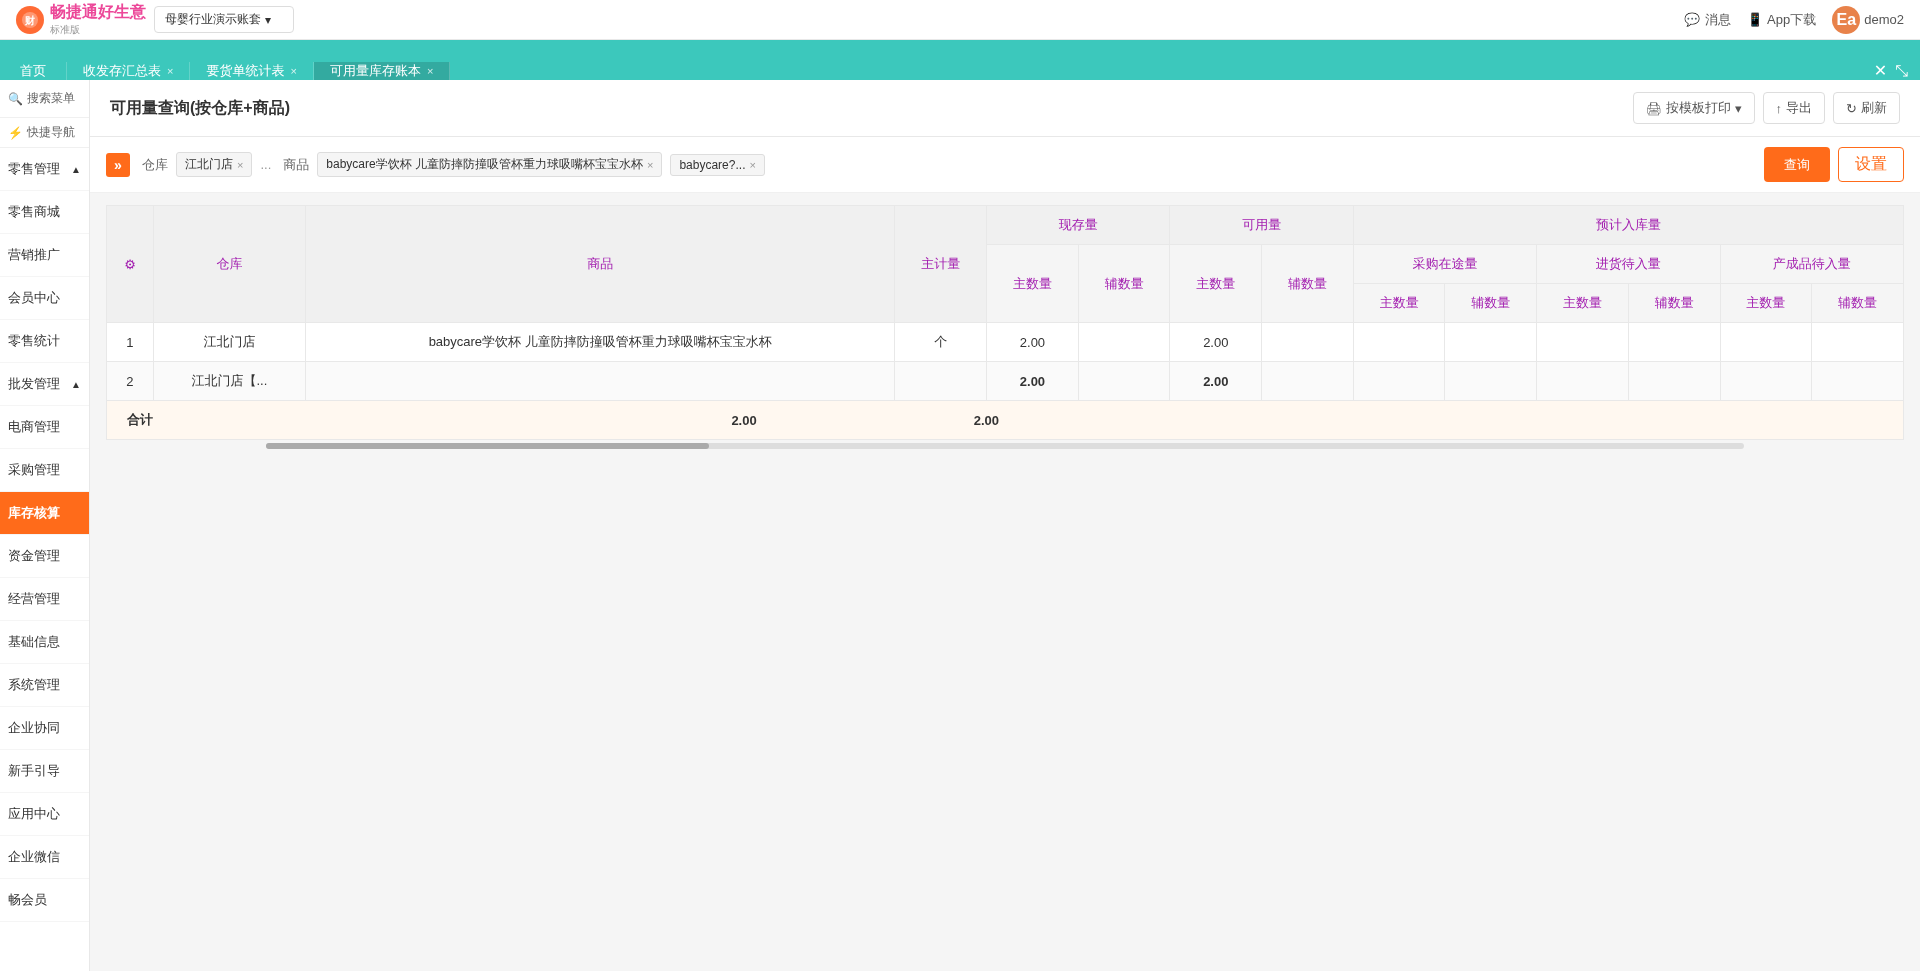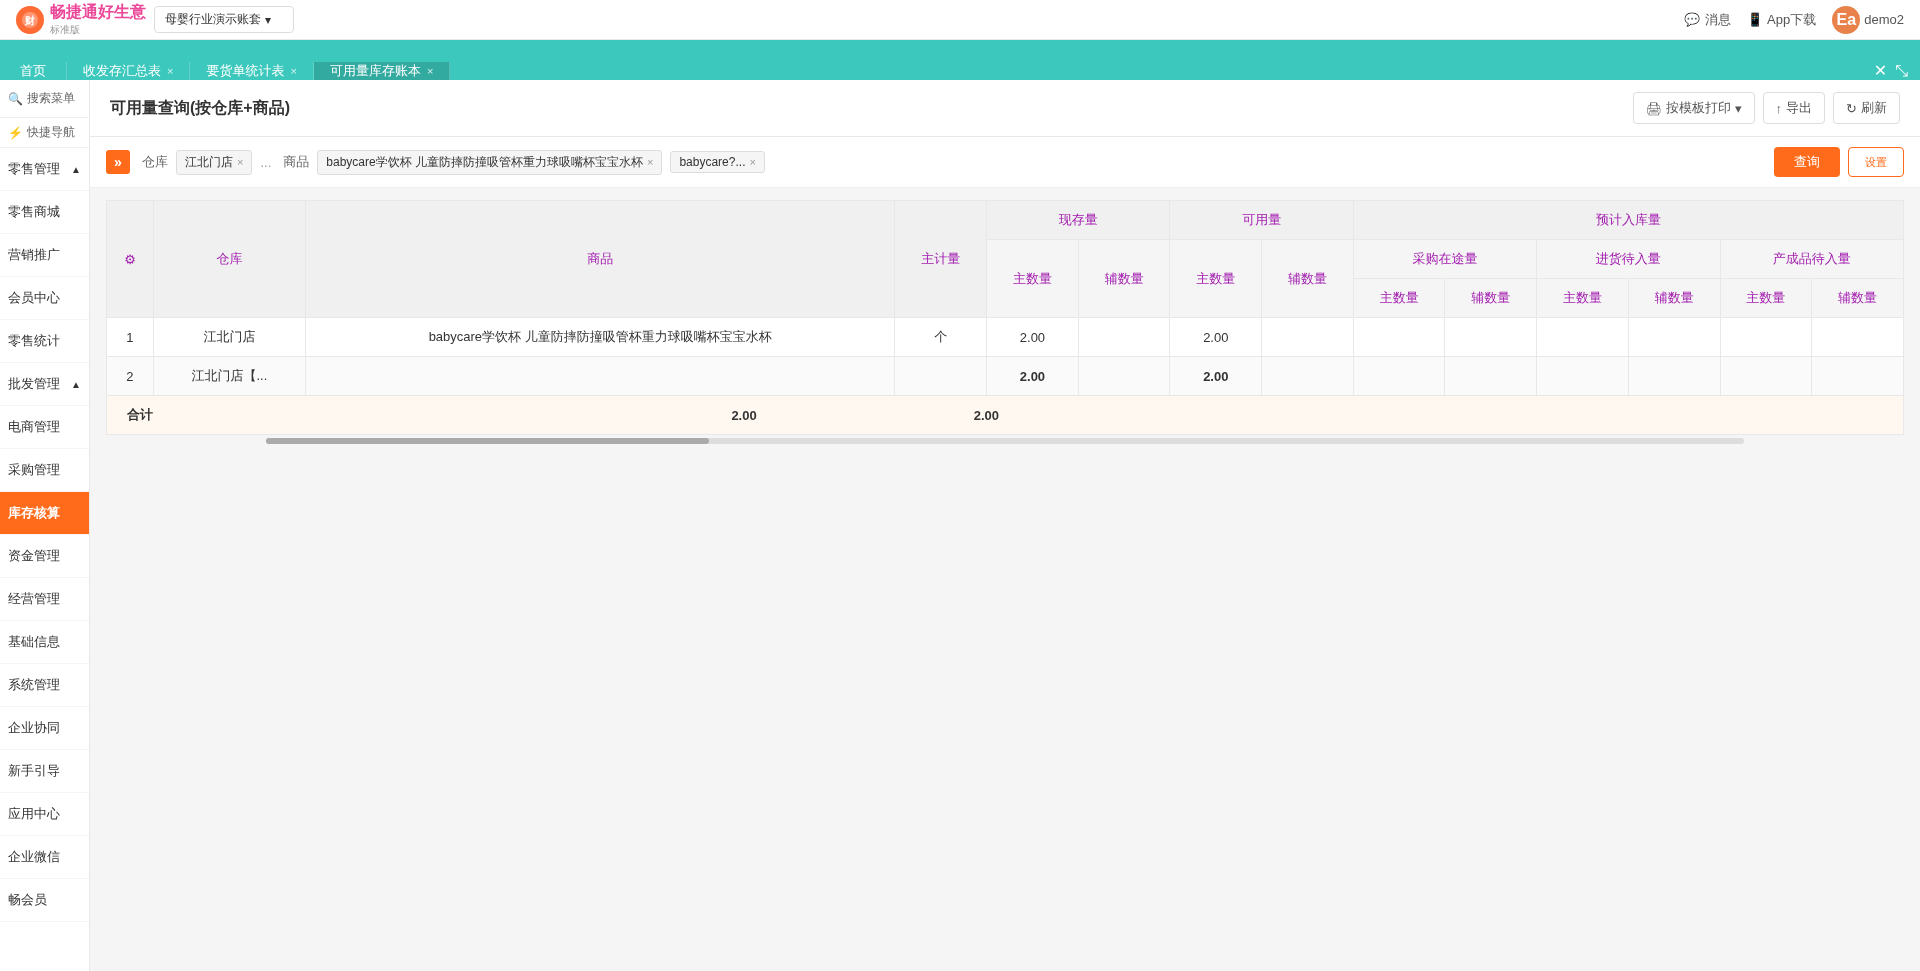--- a/index.html
+++ b/index.html
@@ -138,21 +138,21 @@
     }
     .filter-tag .remove { cursor: pointer; color: #999; font-size: 11px; }
     .filter-more { color: #999; cursor: pointer; }
     .filter-actions { margin-left: auto; display: flex; gap: 8px; }
     .btn-query {
       padding: 6px 20px; background: #ff6b1a; color: #fff;
       border: none; border-radius: 4px; font-size: 13px; cursor: pointer;
     }
     .btn-settings {
       padding: 6px 16px; background: #fff; color: #ff6b1a;
-      border: 1px solid #ff6b1a; border-radius: 4px; font-size: 11px; cursor: pointer;
+      border: 1px solid #ff6b1a; border-radius: 4px; font-size: 16px; cursor: pointer;
     }
 
     
     .table-area { padding: 12px 16px; }
     .data-table {
       width: 100%; border-collapse: collapse;
       background: #fff; border: 1px solid #e8e8e8;
       font-size: 13px;
     }
     .data-table th {

